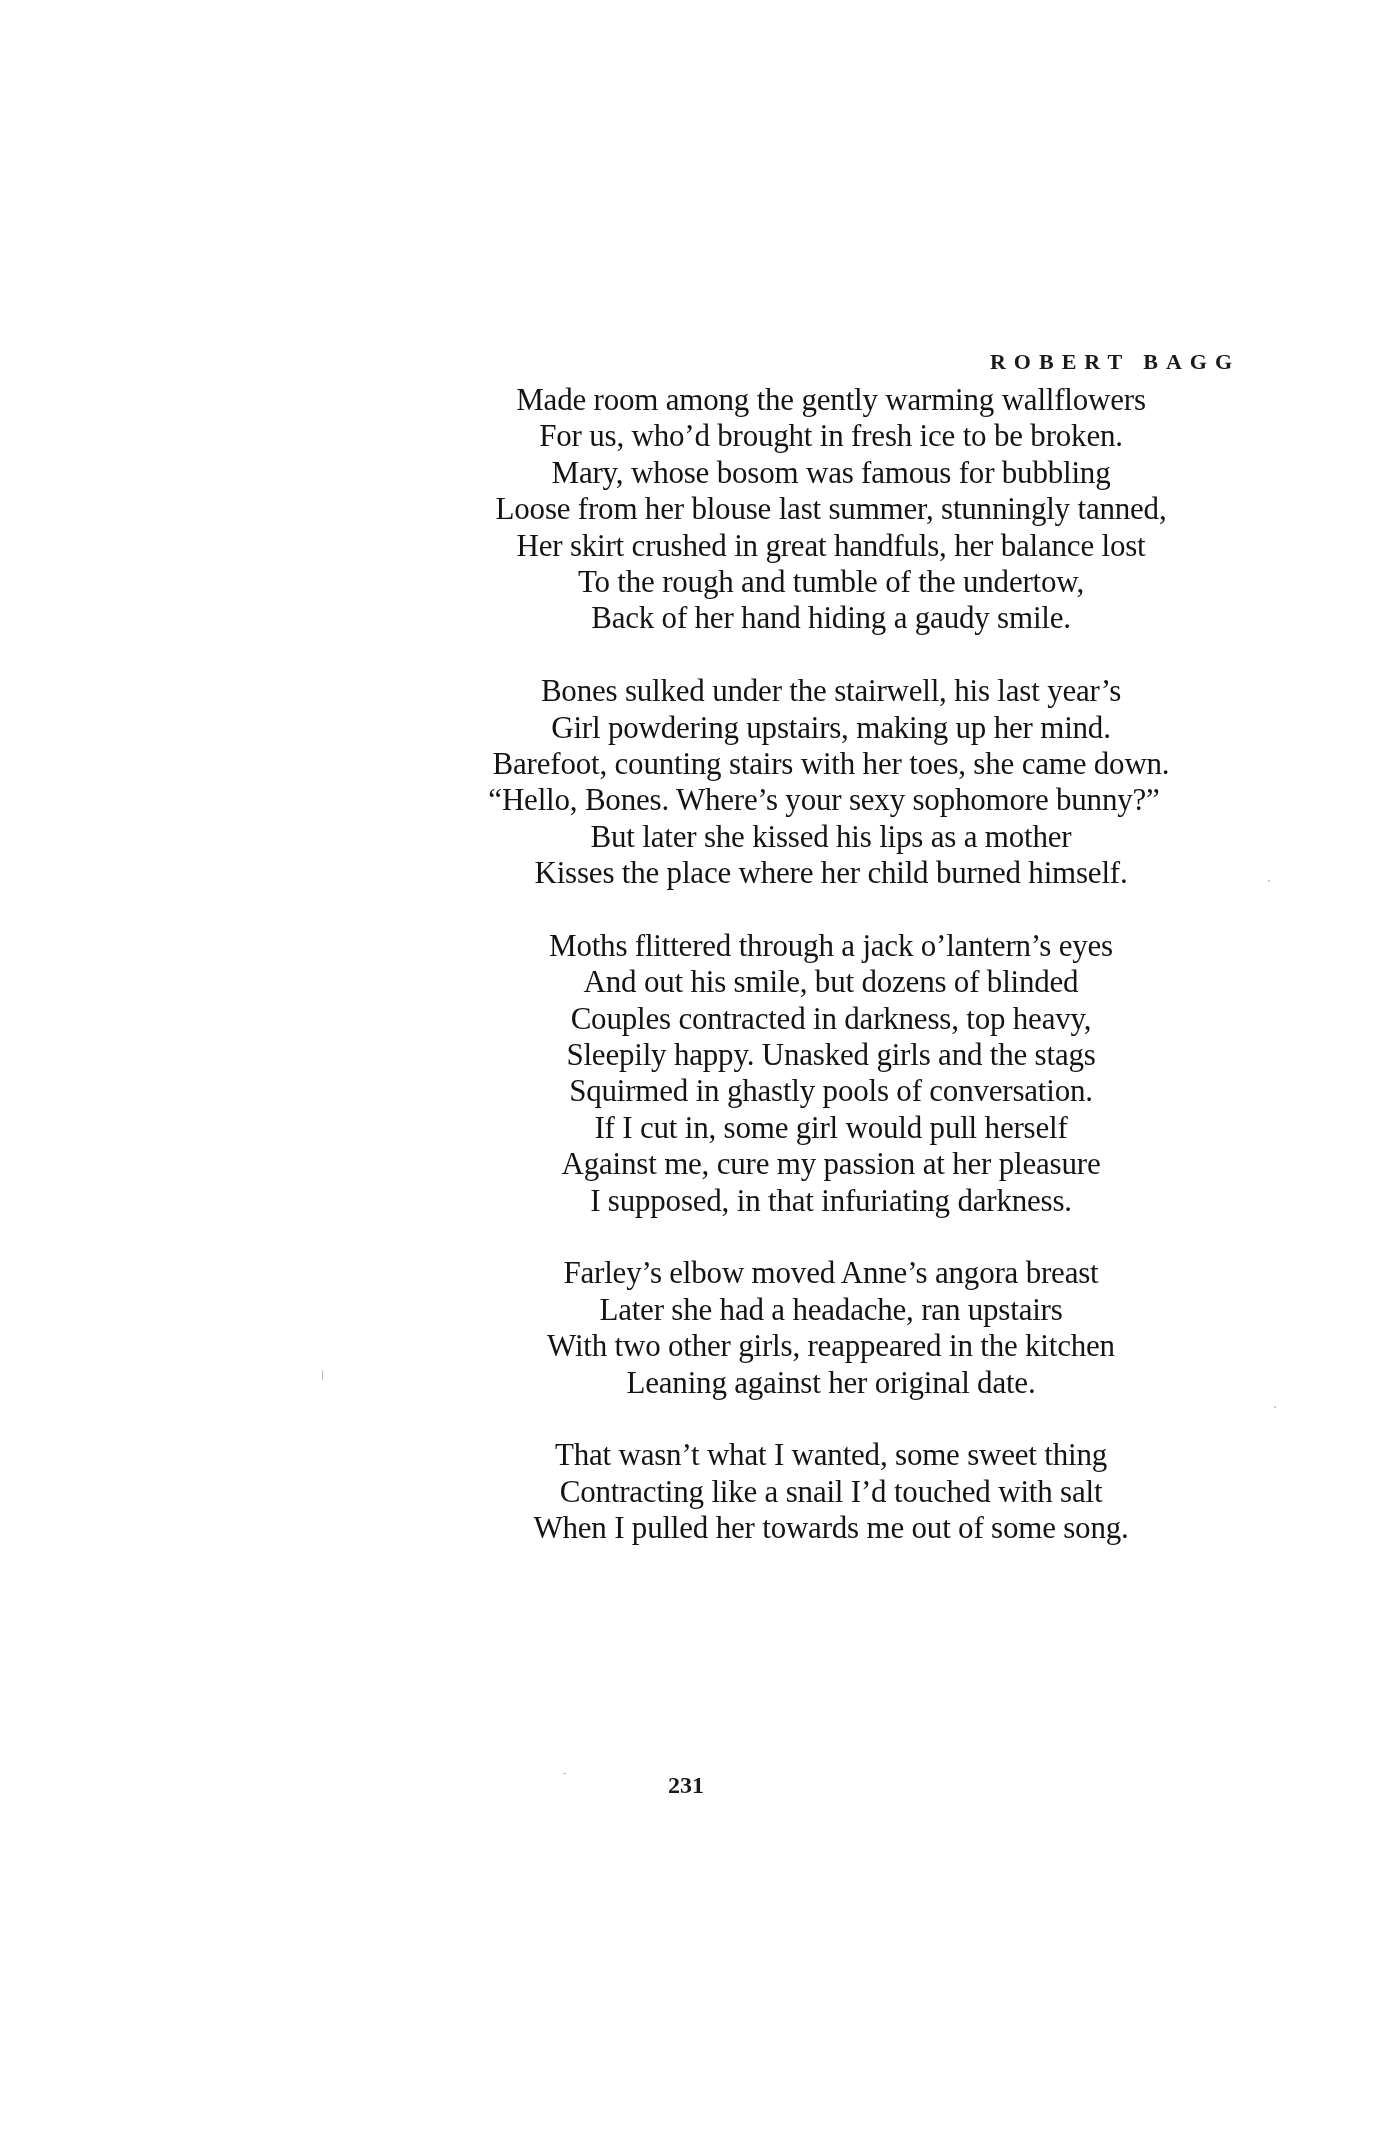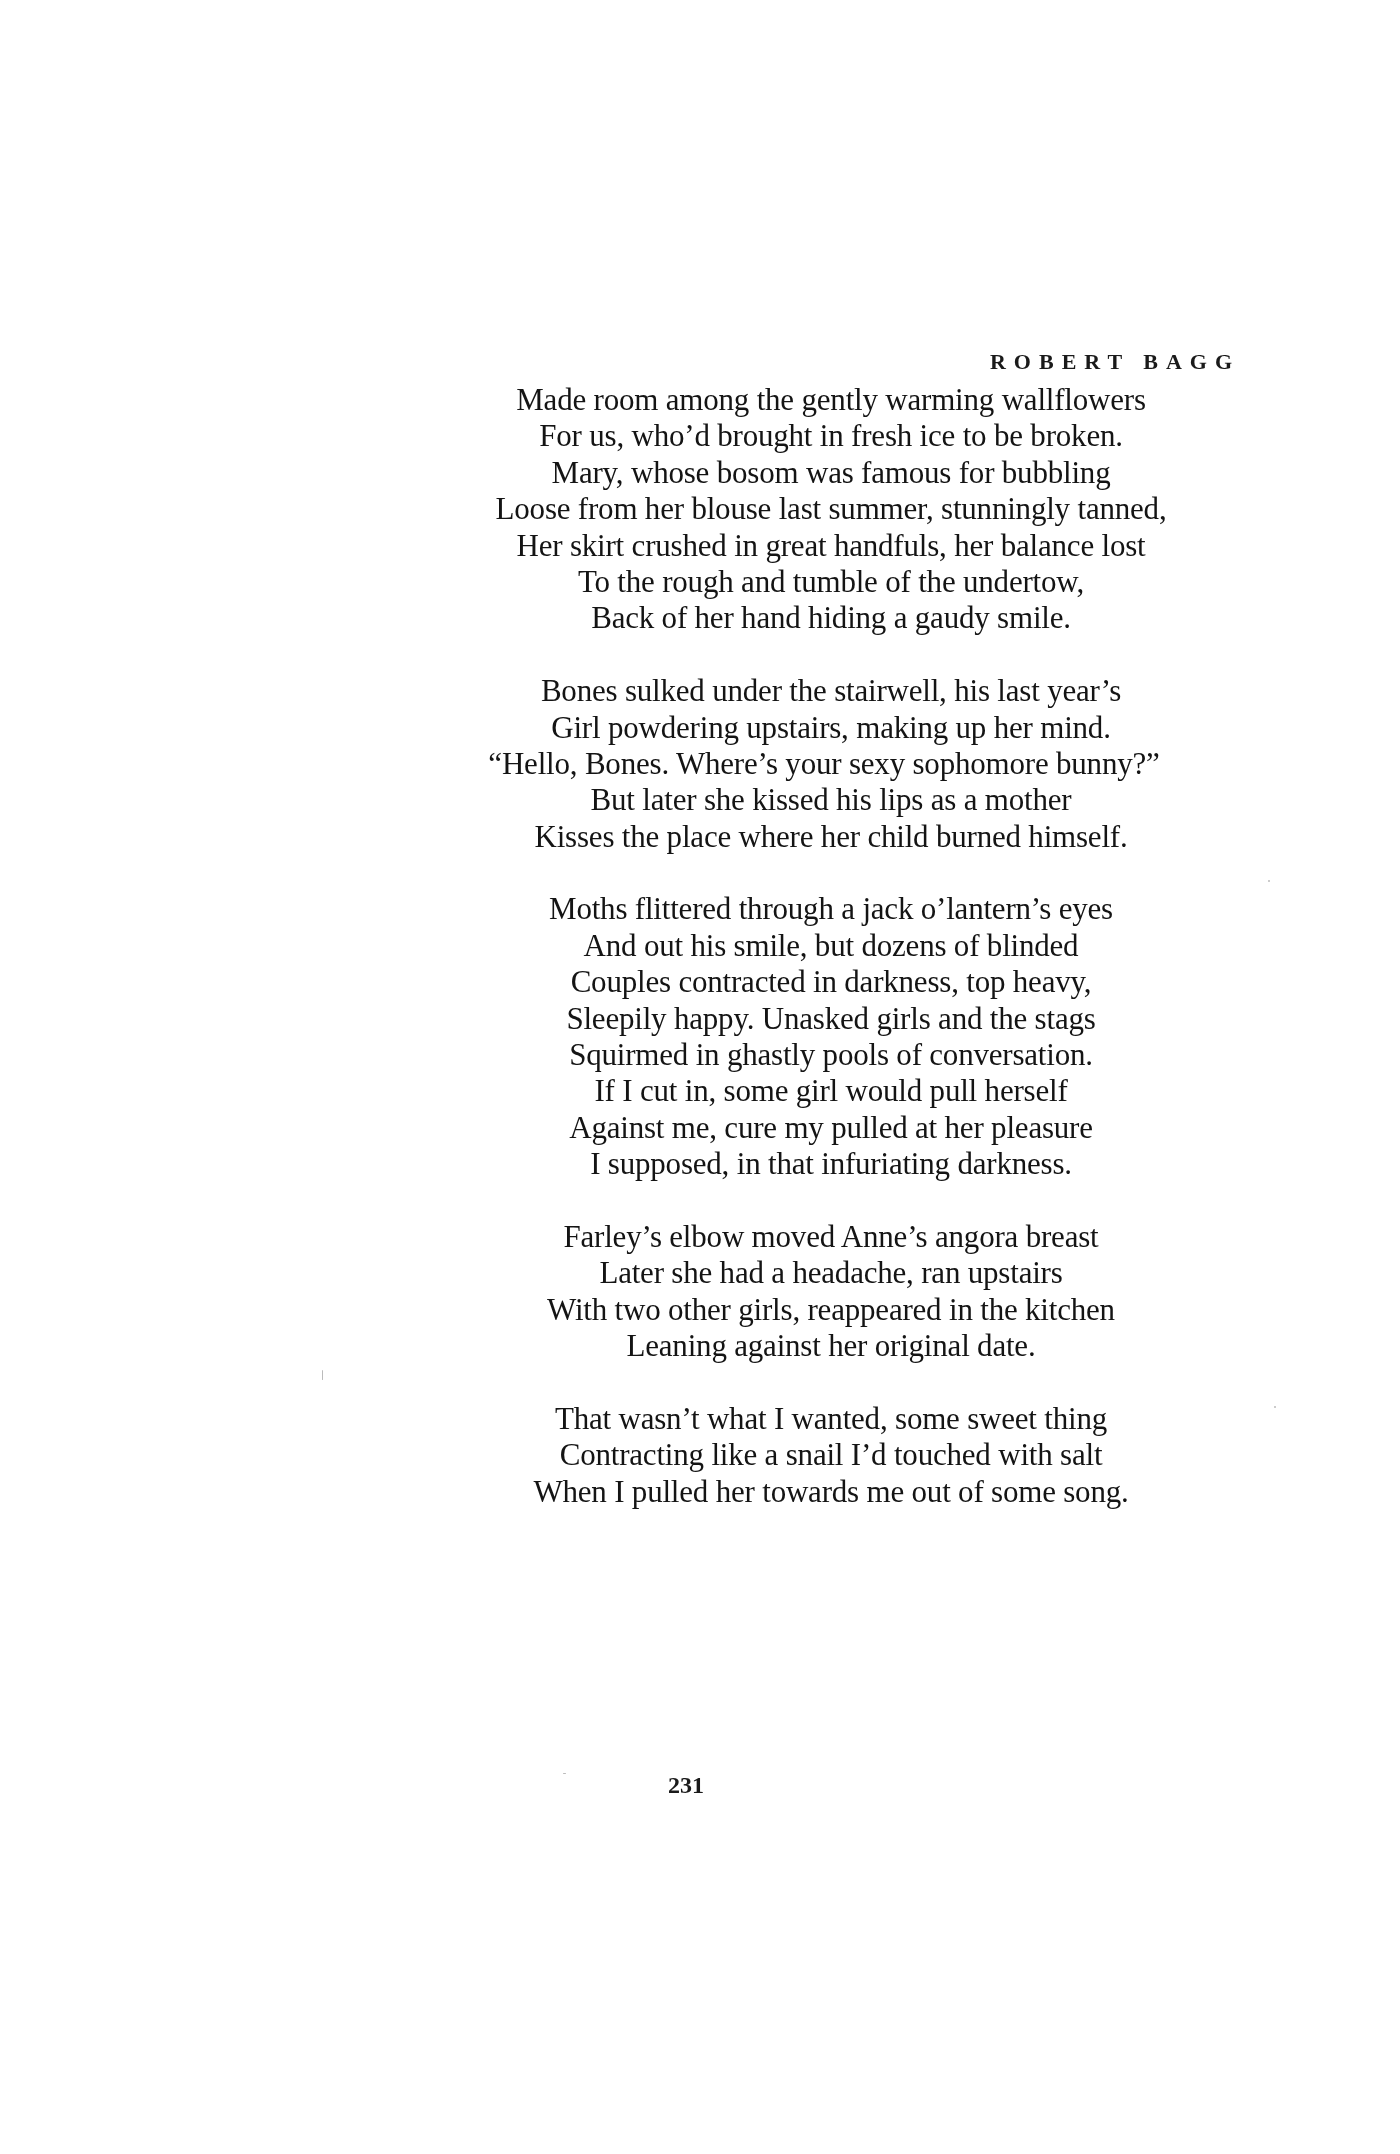--- a/index.html
+++ b/index.html
@@ -75,33 +75,34 @@
     <span class="line">Mary, whose bosom was famous for bubbling</span>
     <span class="line">Loose from her blouse last summer, stunningly tanned,</span>
     <span class="line">Her skirt crushed in great handfuls, her balance lost</span>
     <span class="line">To the rough and tumble of the undertow,</span>
     <span class="line">Back of her hand hiding a gaudy smile.</span>
   </div>
 
   <div class="stanza">
     <span class="line">Bones sulked under the stairwell, his last year’s</span>
     <span class="line">Girl powdering upstairs, making up her mind.</span>
+    <span class="line">Barefoot, counting stairs with her toes, she came down.</span>
     <span class="line hang">“Hello, Bones. Where’s your sexy sophomore bunny?”</span>
     <span class="line">But later she kissed his lips as a mother</span>
     <span class="line">Kisses the place where her child burned himself.</span>
   </div>
 
   <div class="stanza">
     <span class="line">Moths flittered through a jack o’lantern’s eyes</span>
     <span class="line">And out his smile, but dozens of blinded</span>
     <span class="line">Couples contracted in darkness, top heavy,</span>
     <span class="line">Sleepily happy. Unasked girls and the stags</span>
     <span class="line">Squirmed in ghastly pools of conversation.</span>
     <span class="line">If I cut in, some girl would pull herself</span>
-    <span class="line">Against me, cure my pulled at her pleasure</span>
+    <span class="line">Against me, cure my passion at her pleasure</span>
     <span class="line">I supposed, in that infuriating darkness.</span>
   </div>
 
   <div class="stanza">
     <span class="line">Farley’s elbow moved Anne’s angora breast</span>
     <span class="line">Later she had a headache, ran upstairs</span>
     <span class="line">With two other girls, reappeared in the kitchen</span>
     <span class="line">Leaning against her original date.</span>
   </div>
 

